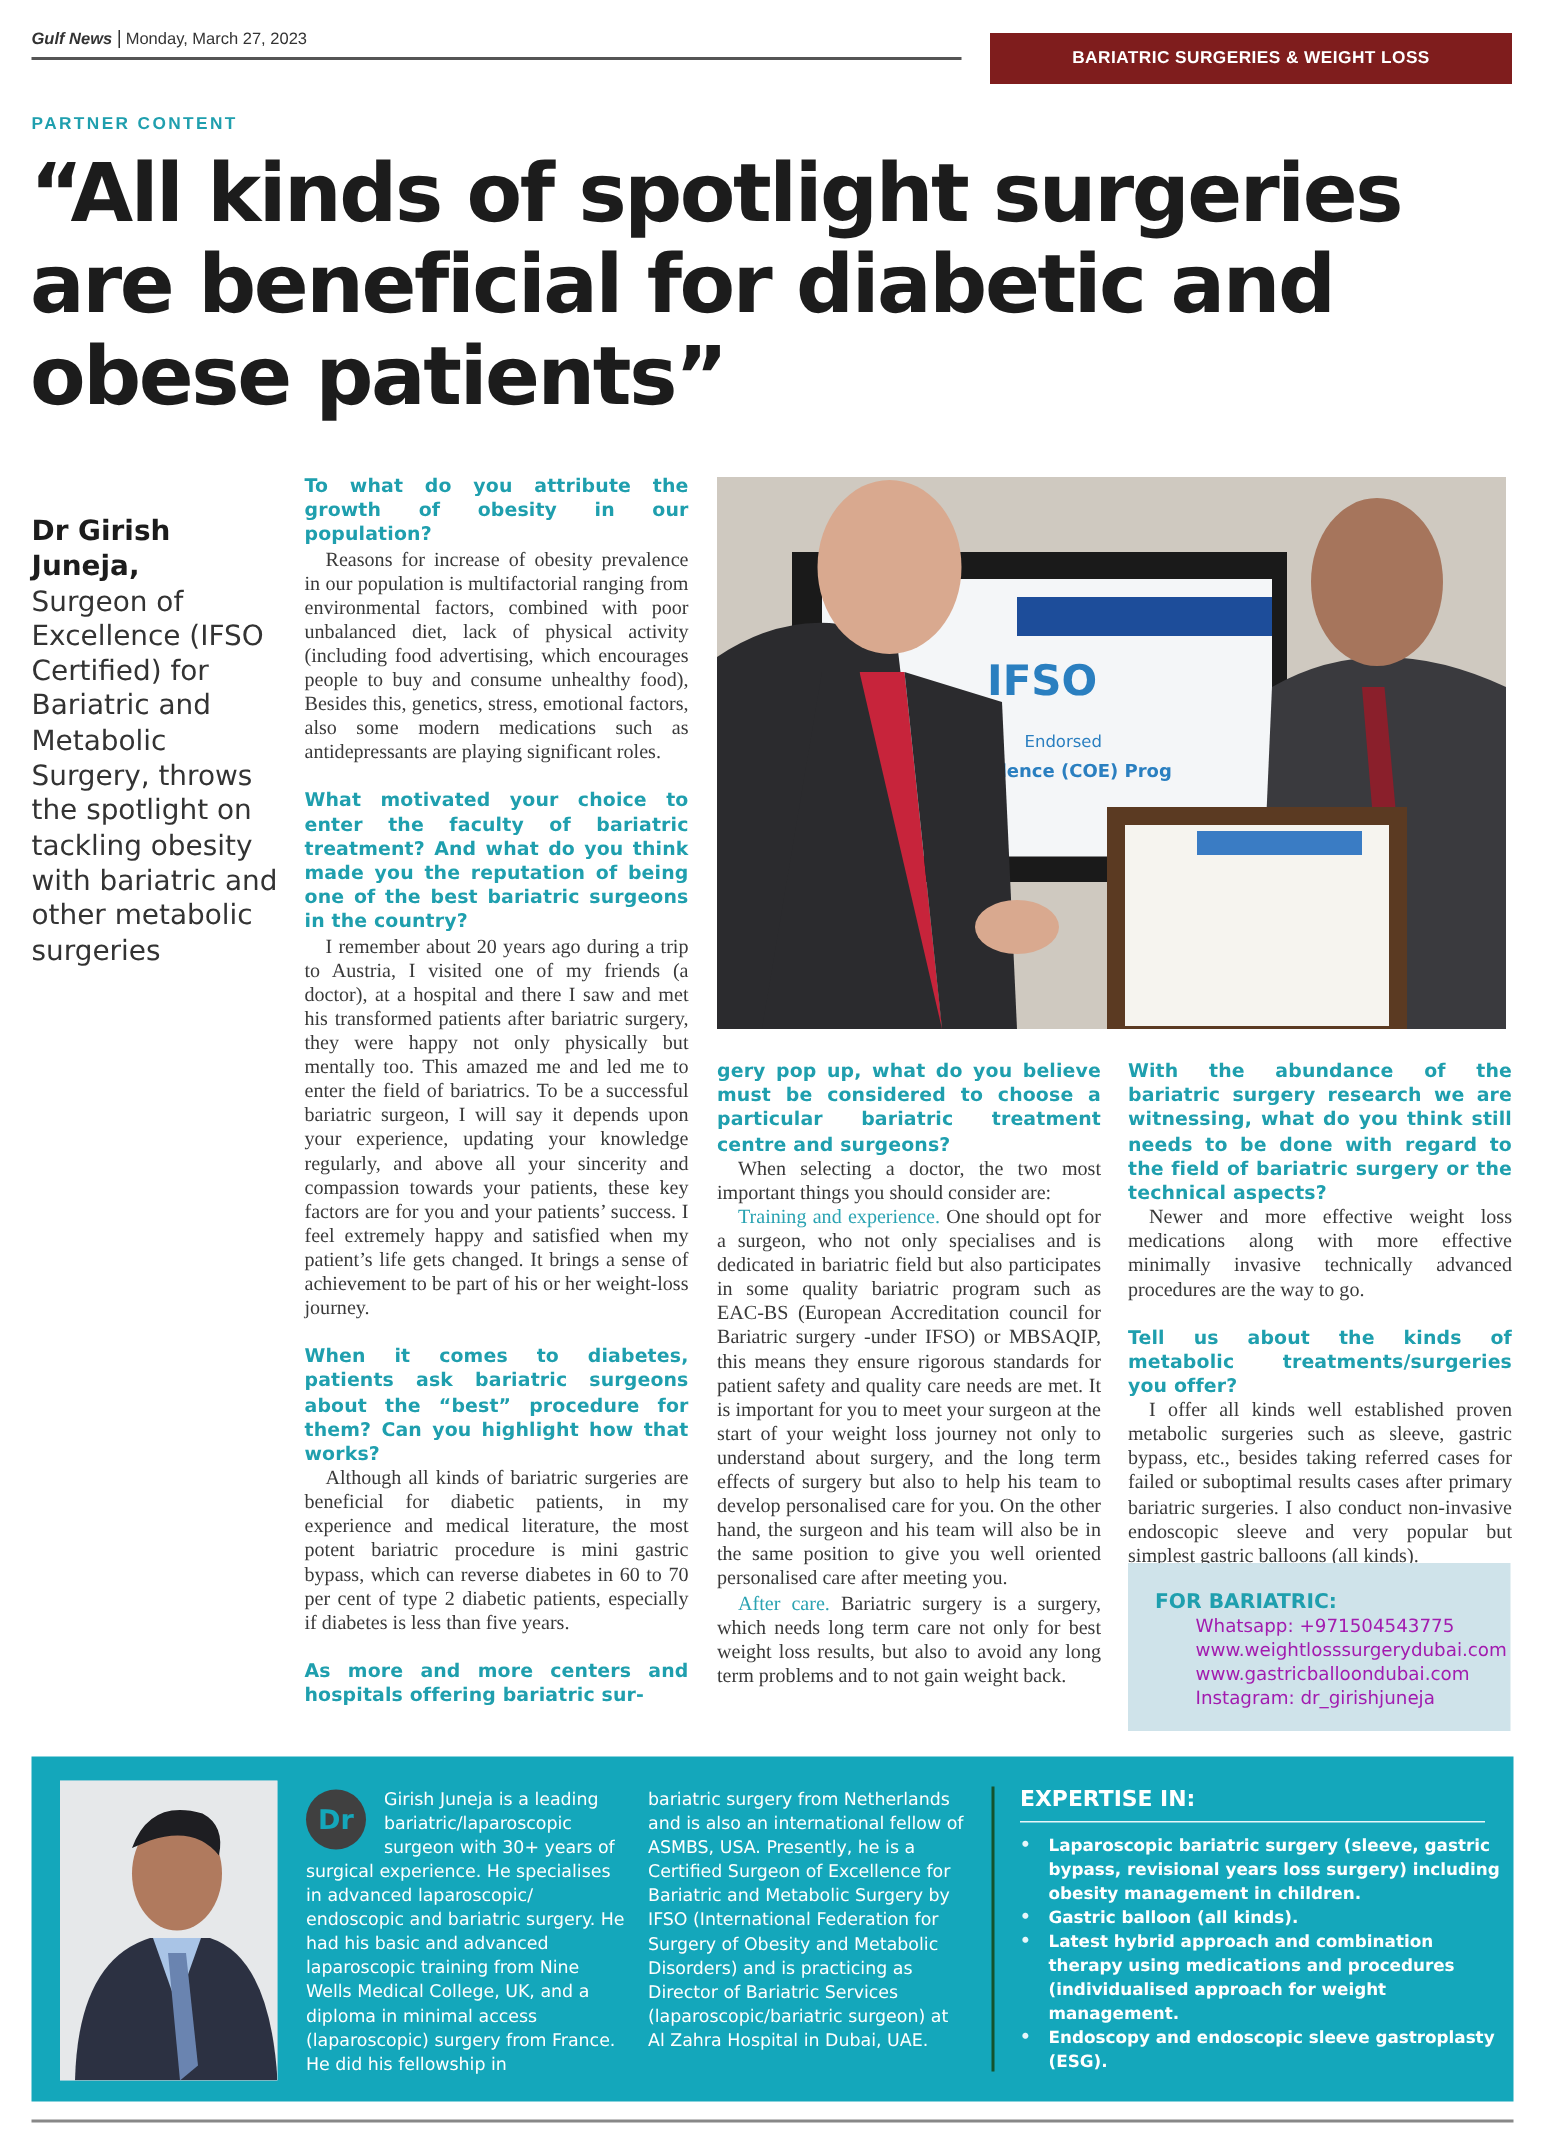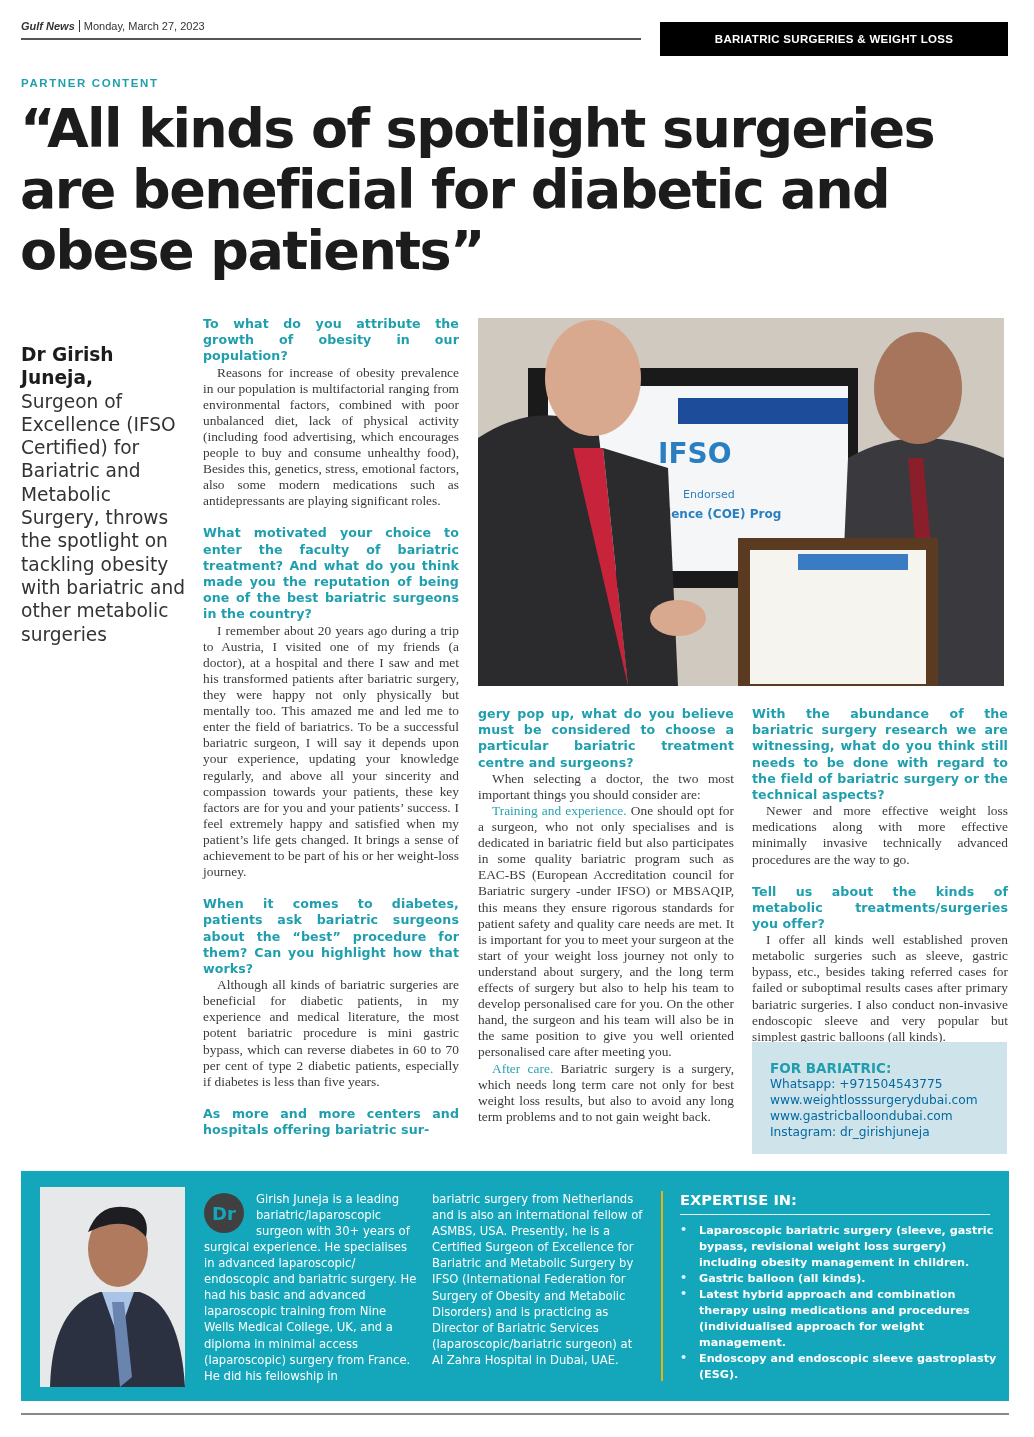--- a/index.html
+++ b/index.html
@@ -1,20 +1,20 @@
 <!DOCTYPE html>
 <html><head>
 <meta charset="utf-8">
 <style>
   * { box-sizing: border-box; margin: 0; padding: 0; }
   body { width: 1034px; height: 1437px; background: #ffffff; position: relative; overflow: hidden; font-family: "Liberation Sans", sans-serif; color: #222; }
 
   .masthead { position: absolute; left: 21px; top: 20px; width: 620px; height: 20px; border-bottom: 2px solid #555; display: flex; align-items: flex-start; font-size: 11px; color: #333; }
   .masthead .pub { font-weight: bold; font-style: italic; padding-right: 4px; border-right: 1px solid #333; margin-right: 4px; }
-  .section-tag { position: absolute; left: 660px; top: 22px; width: 348px; height: 34px; background: #000000; color: #fff; font-weight: bold; font-size: 11.5px; letter-spacing: 0.3px; display: flex; align-items: center; justify-content: center; }
+  .section-tag { position: absolute; left: 660px; top: 22px; width: 348px; height: 34px; background: #7f1d1d; color: #fff; font-weight: bold; font-size: 11.5px; letter-spacing: 0.3px; display: flex; align-items: center; justify-content: center; }
 
   .kicker { position: absolute; left: 21px; top: 77px; font-size: 11.5px; font-weight: bold; letter-spacing: 1.6px; color: #1f9fae; }
   .headline { position: absolute; left: 20px; top: 98px; width: 1000px; font-family: "DejaVu Sans", sans-serif; font-weight: bold; font-size: 54px; line-height: 61px; letter-spacing: -1.6px; color: #1c1c1c; }
 
   .intro { position: absolute; left: 21px; top: 318px; width: 170px; font-family: "DejaVu Sans", sans-serif; font-size: 18.6px; line-height: 23.3px; color: #333; font-weight: normal; margin-top: 25px; }
   .intro .name { font-weight: bold; color: #1c1c1c; }
 
   .col { position: absolute; width: 256px; }
   .col1 { left: 203px; top: 316px; }
   .col2 { left: 478px; top: 706px; }
@@ -22,31 +22,31 @@
 
   .q { font-family: "DejaVu Sans", sans-serif; font-weight: bold; font-size: 12.6px; line-height: 16.2px; color: #1f9fae; text-align: justify; letter-spacing: 0.1px; }
   .a { font-family: "Liberation Serif", serif; font-size: 13.4px; line-height: 16.1px; color: #3a3a3a; text-align: justify; text-indent: 14px; }
   .a .hl { color: #2aa3b2; }
   .gap { height: 16px; }
 
   .photo { position: absolute; left: 478px; top: 318px; width: 526px; height: 368px; overflow: hidden; background: #d6d2cb; }
 
   .enquiry { position: absolute; left: 752px; top: 1042px; width: 255px; height: 112px; background: #cfe3ea; padding: 18px 0 0 18px; font-family: "DejaVu Sans", sans-serif; }
   .enquiry .title { font-weight: bold; font-size: 13.5px; color: #1f9fae; line-height: 16px; }
-  .enquiry .line { font-size: 12.2px; color: #0369a1; line-height: 16px; }
+  .enquiry .line { font-size: 12.2px; color: #a21caf; line-height: 16px; margin-left: 27px; }
 
   .bio-band { position: absolute; left: 21px; top: 1171px; width: 988px; height: 230px; background: #14a7bb; }
   .bio-photo { position: absolute; left: 40px; top: 1187px; width: 145px; height: 200px; background: #e9ecee; overflow: hidden; }
   .dr-badge { position: absolute; left: 204px; top: 1193px; width: 40px; height: 40px; border-radius: 50%; background: #404040; color: #14a7bb; font-family: "DejaVu Sans", sans-serif; font-weight: bold; font-size: 18px; display: flex; align-items: center; justify-content: center; }
   .bio-text { position: absolute; font-family: "DejaVu Sans", sans-serif; font-size: 11.6px; line-height: 16.1px; color: #ffffff; }
   .bio-text.c1a { left: 256px; top: 1191px; width: 160px; }
   .bio-text.c1b { left: 204px; top: 1239px; width: 215px; }
   .bio-text.c2 { left: 432px; top: 1191px; width: 215px; }
 
-  .expertise { position: absolute; left: 661px; top: 1191px; width: 346px; border-left: 2px solid #eab308; padding-left: 17px; height: 190px; }
+  .expertise { position: absolute; left: 661px; top: 1191px; width: 346px; border-left: 2px solid #14532d; padding-left: 17px; height: 190px; }
   .expertise .title { font-family: "DejaVu Sans", sans-serif; font-weight: bold; font-size: 14.6px; color: #fff; padding-bottom: 6px; border-bottom: 1.5px solid #e6f7fa; width: 310px; }
   .expertise ul { list-style: none; margin-top: 8px; }
   .expertise li { position: relative; padding-left: 19px; font-family: "DejaVu Sans", sans-serif; font-weight: bold; font-size: 11.2px; line-height: 16px; color: #fff; }
   .expertise li::before { content: "\2022"; position: absolute; left: 0; top: -1px; color: #e6f7fa; }
 
   .footer-rule { position: absolute; left: 21px; top: 1413px; width: 988px; height: 2px; background: #888; }
 </style>
 </head>
 <body>
 
@@ -136,20 +136,20 @@
   </svg>
 </div>
 <div class="dr-badge">Dr</div>
 <div class="bio-text c1a">Girish Juneja is a leading bariatric/laparoscopic surgeon with 30+ years of</div>
 <div class="bio-text c1b">surgical experience. He specialises in advanced laparoscopic/ endoscopic and bariatric surgery. He had his basic and advanced laparoscopic training from Nine Wells Medical College, UK, and a diploma in minimal access (laparoscopic) surgery from France. He did his fellowship in</div>
 <div class="bio-text c2">bariatric surgery from Netherlands and is also an international fellow of ASMBS, USA. Presently, he is a Certified Surgeon of Excellence for Bariatric and Metabolic Surgery by IFSO (International Federation for Surgery of Obesity and Metabolic Disorders) and is practicing as Director of Bariatric Services (laparoscopic/bariatric surgeon) at Al Zahra Hospital in Dubai, UAE.</div>
 
 <div class="expertise">
   <div class="title">EXPERTISE IN:</div>
   <ul>
-    <li>Laparoscopic bariatric surgery (sleeve, gastric bypass, revisional weight loss surgery) including obesity management in children.</li>
+    <li>Laparoscopic bariatric surgery (sleeve, gastric bypass, revisional years loss surgery) including obesity management in children.</li>
     <li>Gastric balloon (all kinds).</li>
     <li>Latest  hybrid approach and combination therapy using medications and procedures (individualised approach for weight management.</li>
     <li>Endoscopy and endoscopic sleeve gastroplasty (ESG).</li>
   </ul>
 </div>
 
 <div class="footer-rule"></div>
 
 </body></html>

